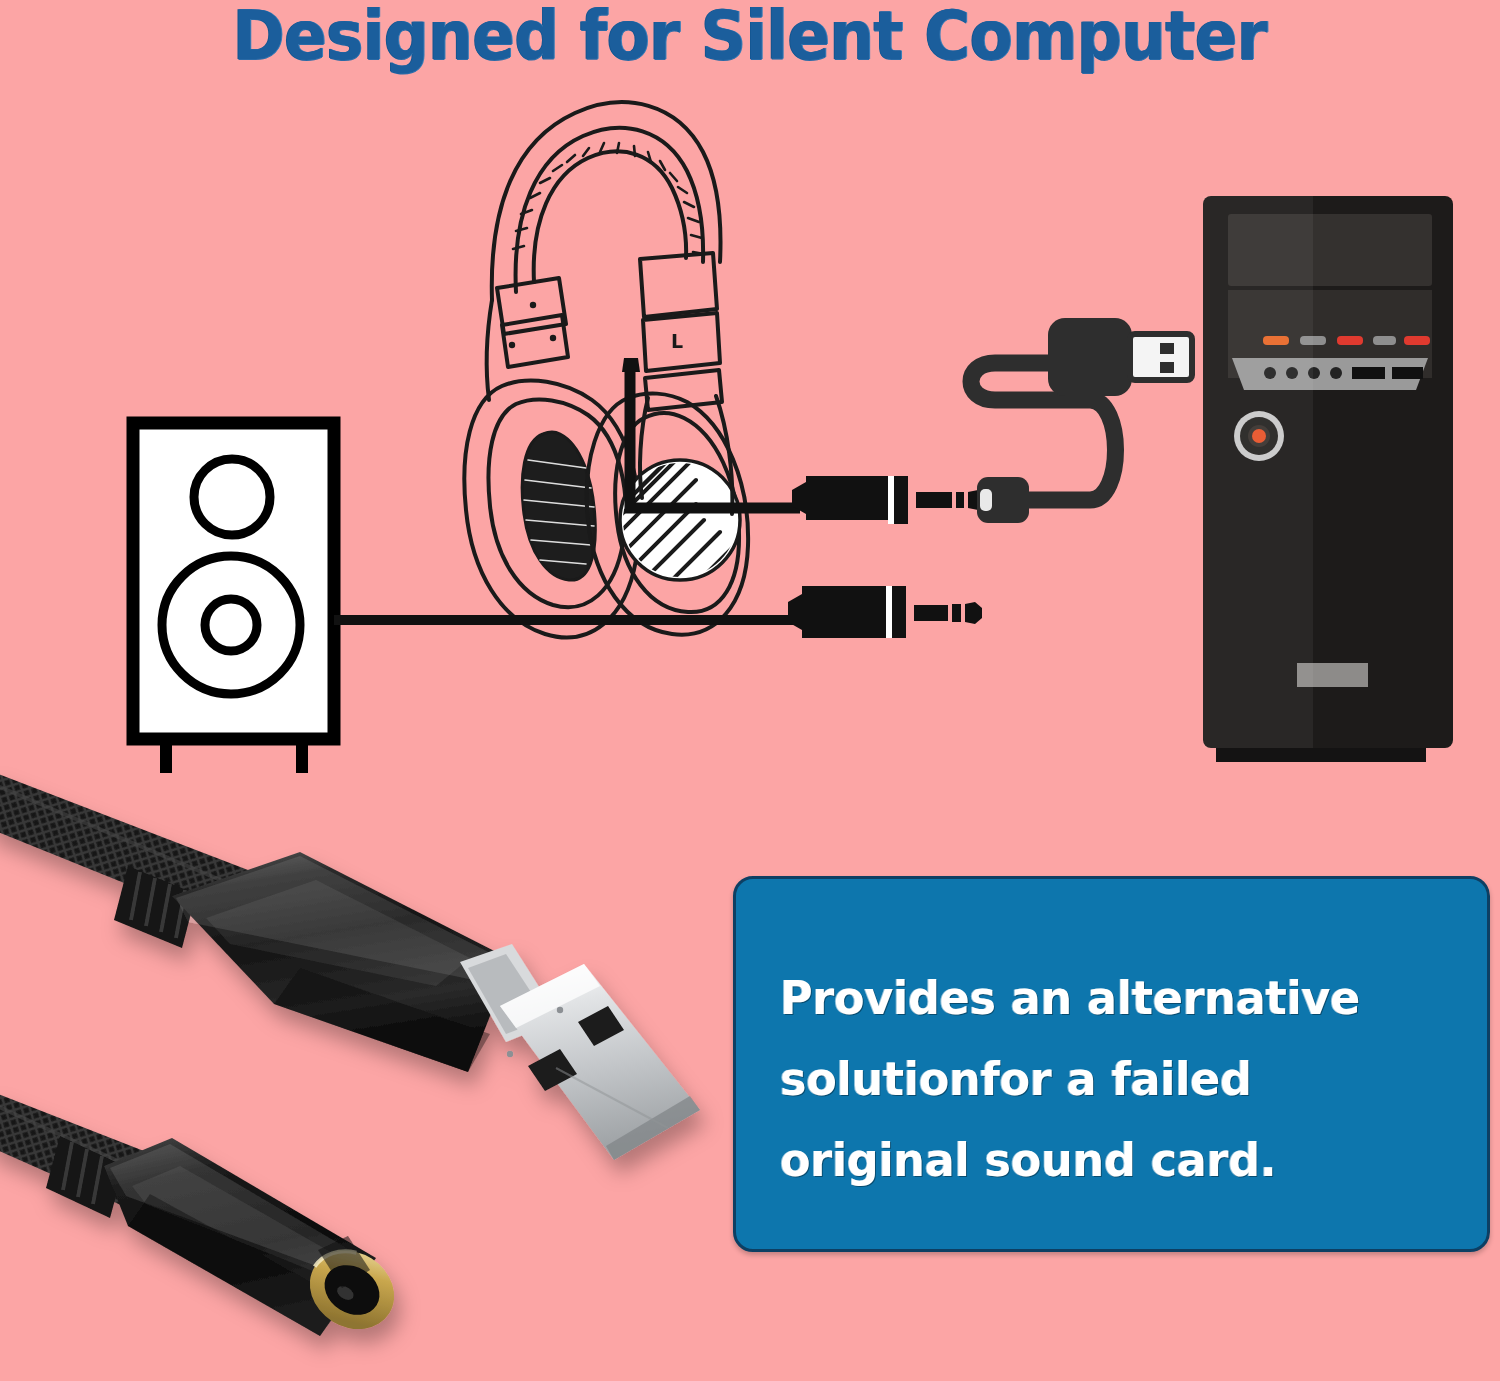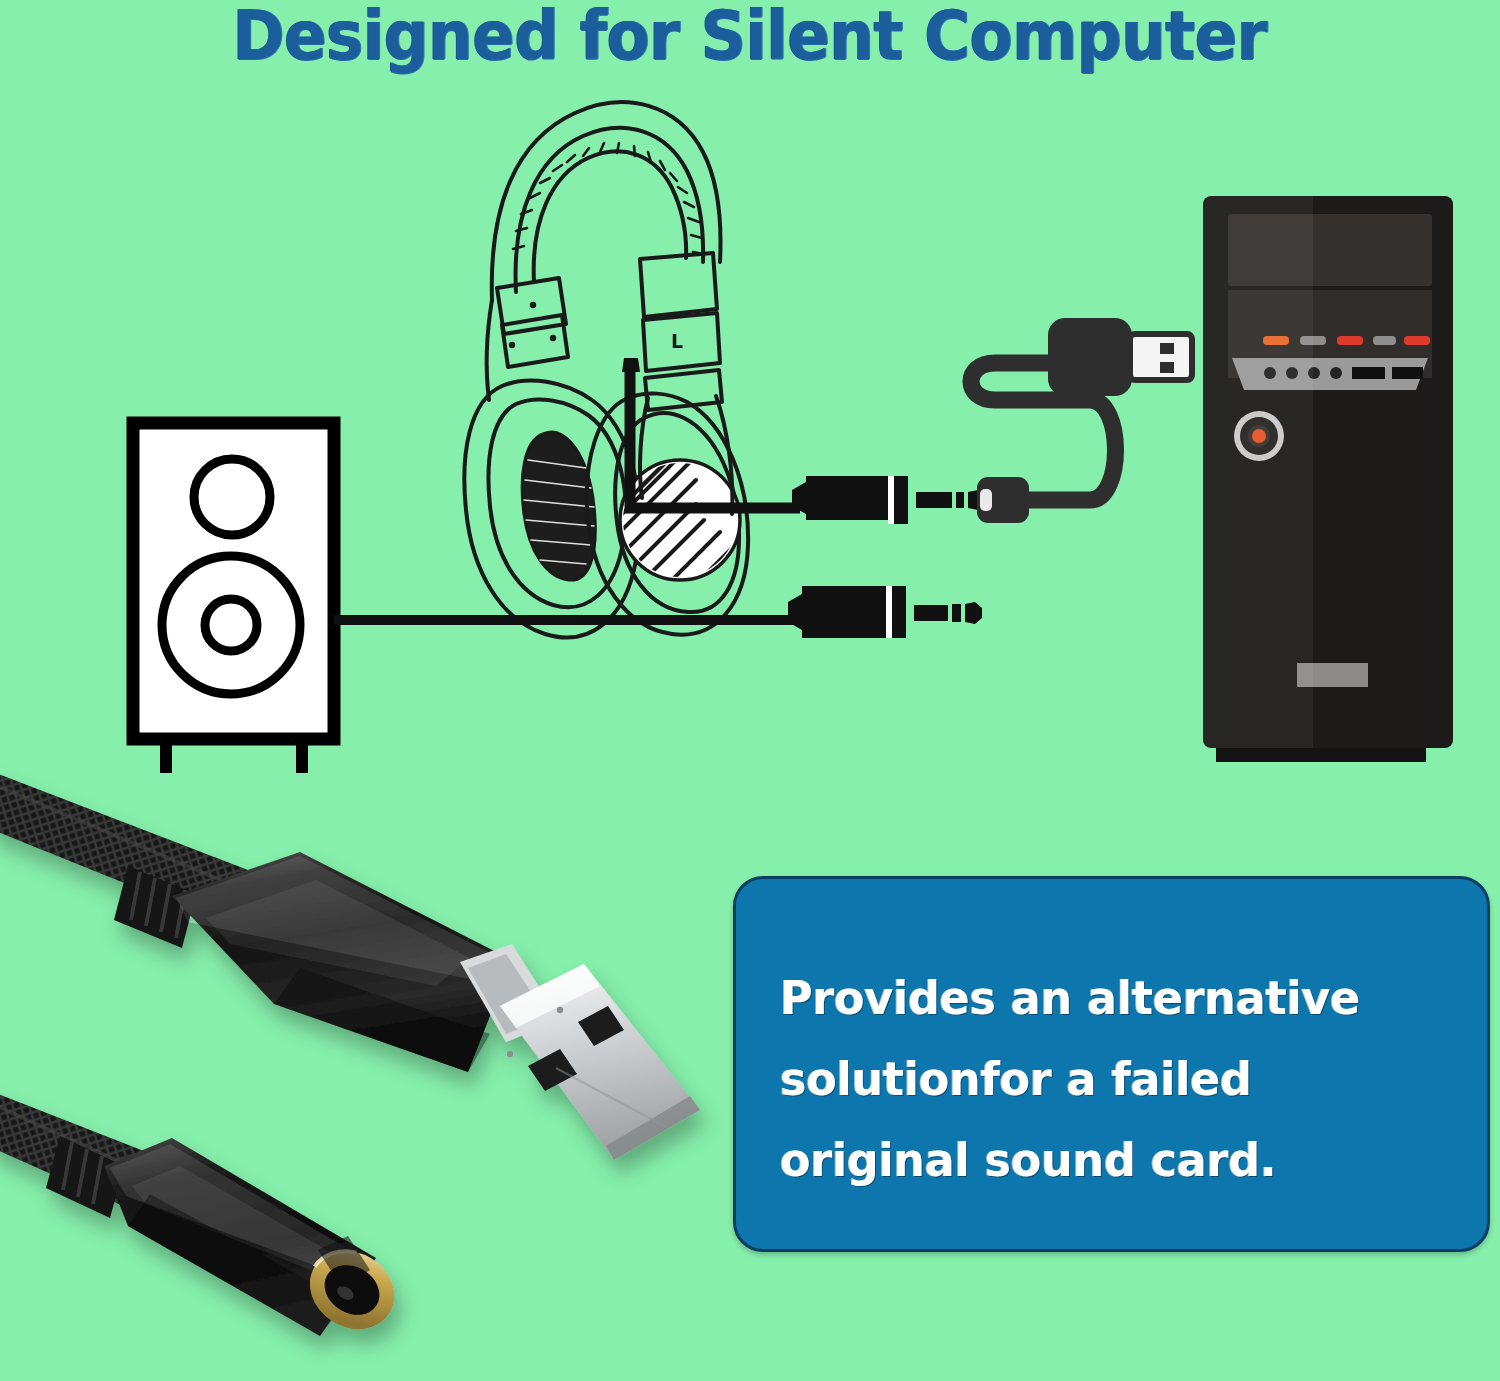--- a/index.html
+++ b/index.html
@@ -8,21 +8,21 @@
     padding: 0;
     background: #ffffff;
   }
   body {
     font-family: "Liberation Sans", sans-serif;
   }
   #stage {
     position: relative;
     width: 1500px;
     height: 1381px;
-    background: #86efac;
+    background: #fca5a5;
     overflow: hidden;
   }
 
   
   #title {
     position: absolute;
     left: 0;
     top: -6px;
     width: 1500px;
     text-align: center;
@@ -47,21 +47,21 @@
 
   
   #callout {
     position: absolute;
     left: 733px;
     top: 876px;
     width: 757px;
     height: 376px;
     background: #0d76ad;
     border: 3px solid #0d3f63;
-    border-radius: 30px;
+    border-radius: 20px;
     box-sizing: border-box;
     box-shadow: 0 3px 5px rgba(0,0,0,0.22);
   }
   #callout-text {
     position: absolute;
     left: 44px;
     top: 78px;
     width: 672px;
     color: #ffffff;
     font-family: "DejaVu Sans", sans-serif;

